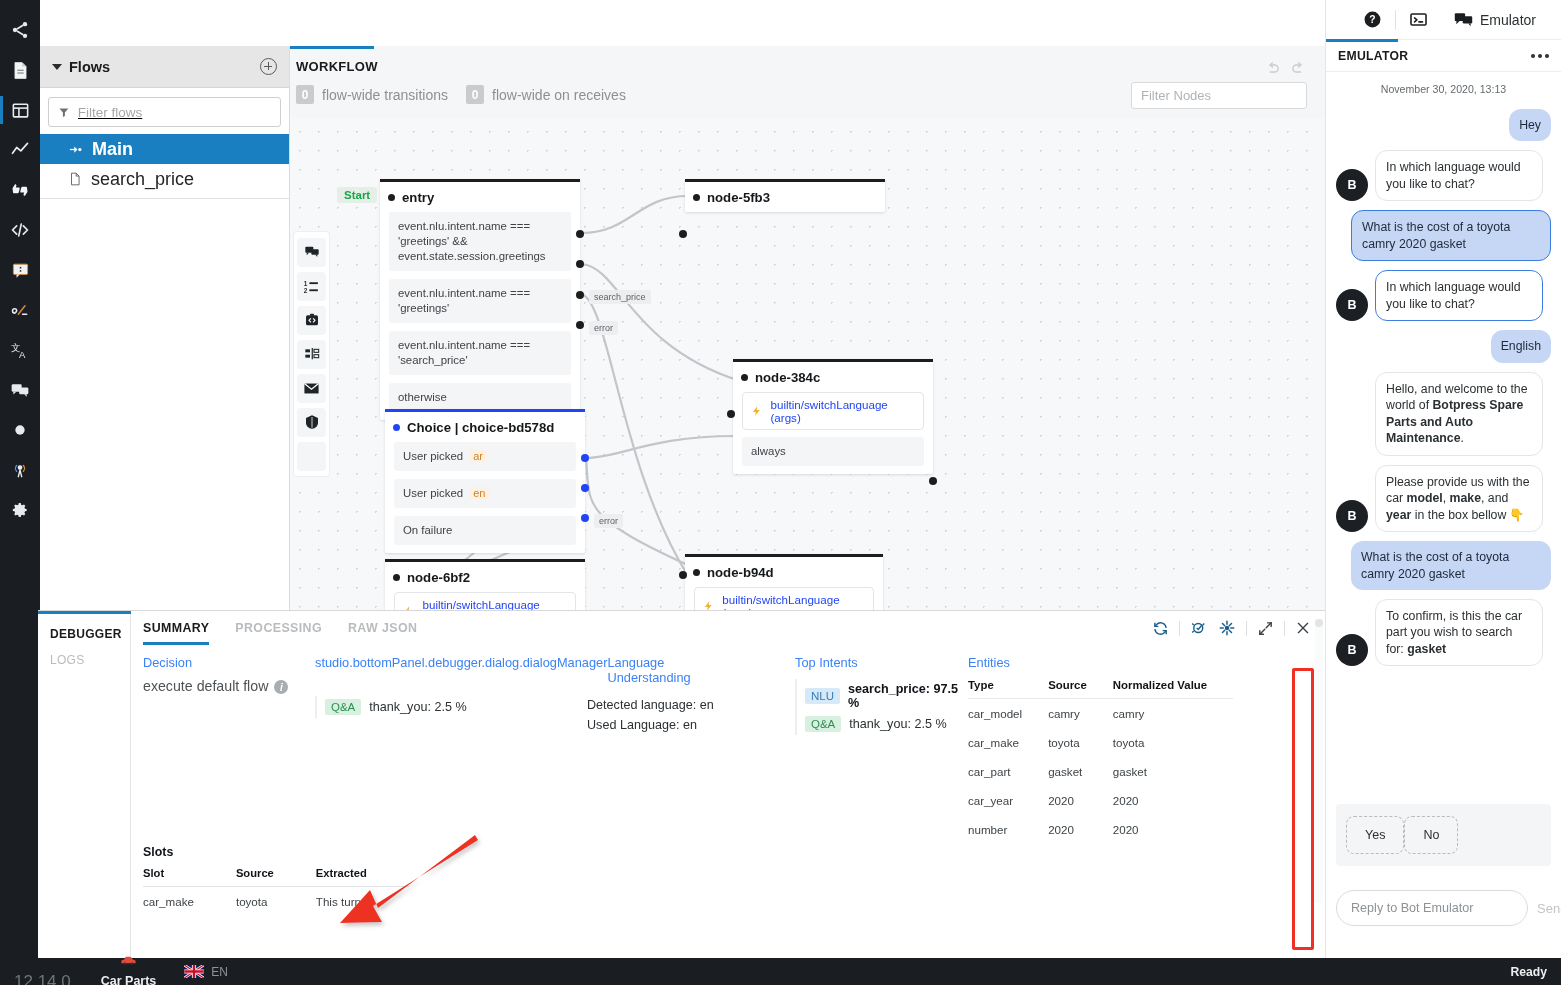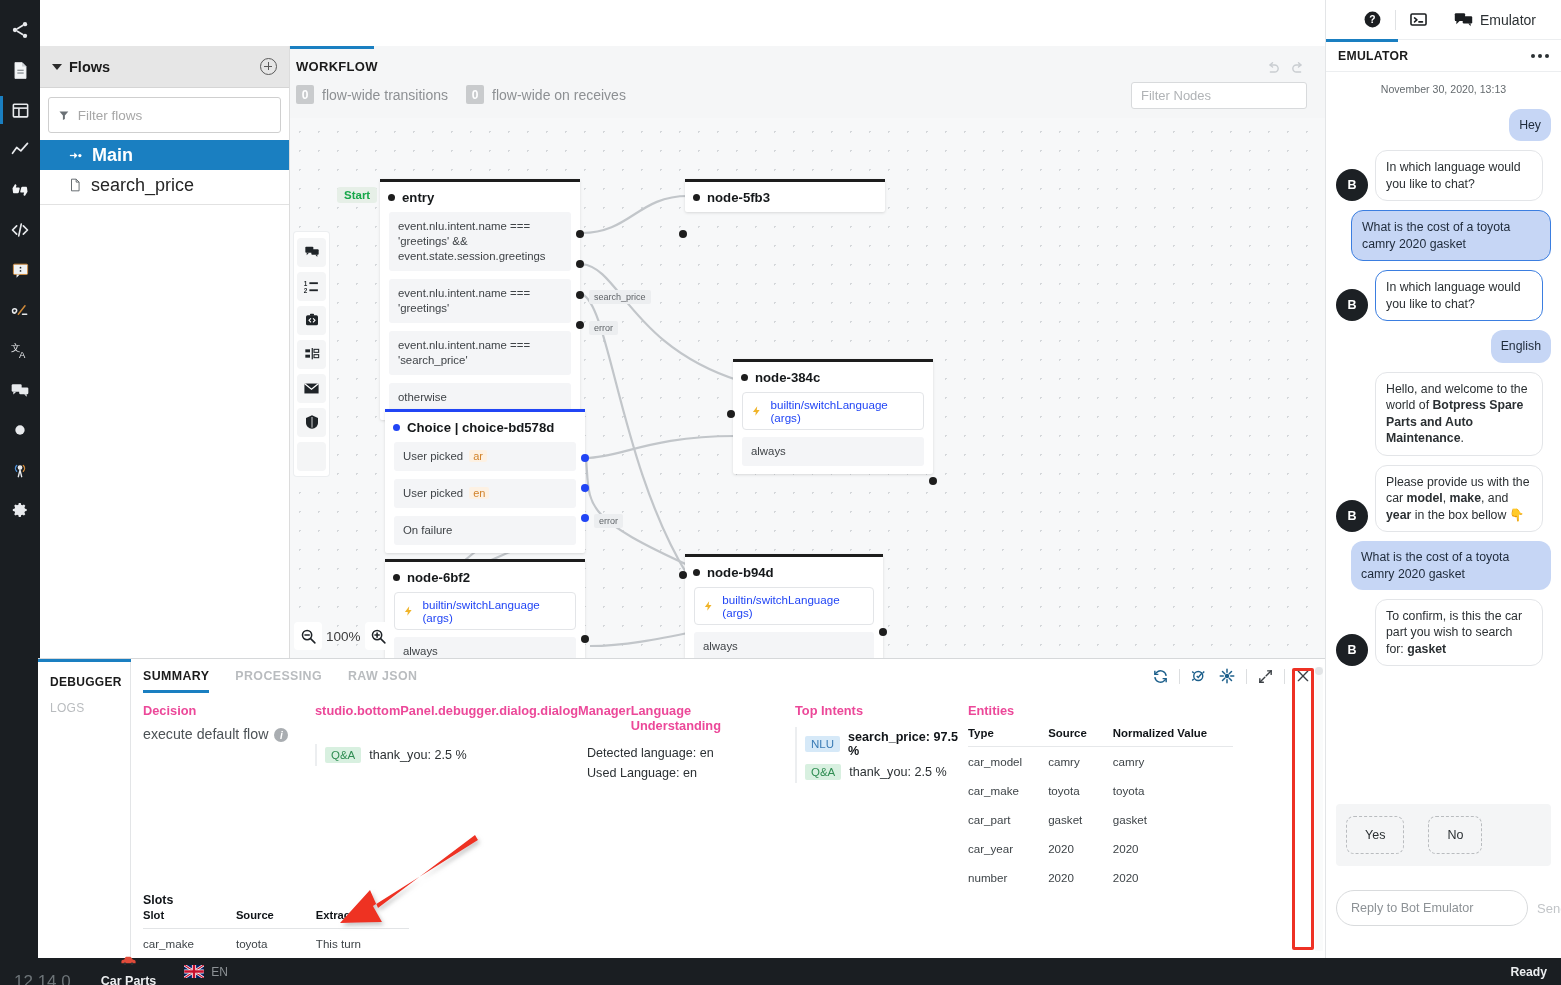--- a/index.html
+++ b/index.html
@@ -38,22 +38,22 @@
   }
   .flows-head-left { display:flex; align-items:center; gap:7px; }
   .caret-down { width:0;height:0;border-left:5px solid transparent;border-right:5px solid transparent;border-top:6px solid #2b2b2b; }
   .flows-title { font-size: 14.5px; font-weight: bold; color: #1b1b1b; }
   .plus-circle { width:17px;height:17px;border:1.6px solid #5a5a5a;border-radius:50%;position:relative;cursor:pointer; }
   .plus-circle::before,.plus-circle::after{content:"";position:absolute;background:#5a5a5a;}
   .plus-circle::before{left:3px;top:6.7px;width:8px;height:1.6px;}
   .plus-circle::after{top:3px;left:6.7px;height:8px;width:1.6px;}
   .filter-wrap { padding: 9px 8px 7px 8px; }
   .filter-box {
-    height: 36px; border: 1px solid #cfcfcf; border-radius: 3px; display:flex; align-items:center;
-    padding: 0 9px; gap: 8px; background:#fff;
+    height: 30px; border: 1px solid #cfcfcf; border-radius: 3px; display:flex; align-items:center;
+    padding: 0 9px; gap: 8px; background:#fff;text-decoration:underline;
   }
   .filter-box input {
     border:0; outline:0; font-size:13.5px; color:#5b5b5b; width:100%;
     font-family:"Liberation Sans",sans-serif; background:transparent;
   }
   .filter-box input::placeholder { color: #a7a7a7; }
   .flow-item {
     height: 30px; display:flex; align-items:center; gap:9px; padding-left: 28px;
     font-size: 18px; color: #252525; cursor:pointer;
   }
@@ -132,50 +132,50 @@
   }
   .startpill {
     position:absolute; background:#e6efe7; color:#17a74a; font-size:11.5px; font-weight:bold;
     border-radius:3px; padding:2px 7px;
   }
   .picked-val { color:#d1822a; background:#fdf1e3; border-radius:2px; padding:0 4px; margin-left:6px; font-size:11px;}
   svg.edges { position:absolute; left:0; top:0; width:100%; height:100%; pointer-events:none; }
 
   
   .debugger {
-    position:absolute; left:38px; bottom:27px; right:236px; height:300px;
+    position:absolute; left:38px; bottom:27px; right:236px; height:348px;
     background:#ffffff; border-top:1px solid #d6d8da;
   }
   .dbg-left { position:absolute; left:0; top:0; width:93px; height:100%; border-right:1px solid #e3e5e7; }
   .dbg-left-top { position:absolute; left:0; top:0; width:93px; height:3px; background:#1a7fc1; }
   .dbg-tab-v { font-size:12px; font-weight:bold; color:#1b1b1b; padding:16px 0 0 12px; letter-spacing:.3px;}
   .dbg-tab-v2 { font-size:12px; color:#b9bcbf; padding:12px 0 0 12px; letter-spacing:.3px;}
   .dbg-tabs { position:absolute; left:105px; top:10px; display:flex; gap:26px; }
   .dbg-tab { font-size:12.4px; font-weight:bold; color:#b9bcbf; letter-spacing:.4px; cursor:pointer; padding-bottom:7px;}
   .dbg-tab.active { color:#1b1b1b; border-bottom:3px solid #1a7fc1; }
   .dbg-tools { position:absolute; right:14px; top:8px; display:flex; align-items:center; gap:10px; color:#1c5f8b; }
   .dbg-sep { width:1px; height:15px; background:#dcdee0; }
 
   .dbg-body { position:absolute; left:105px; top:44px; right:14px; bottom:0; }
-  .col-h { font-size:12.8px; font-weight:bold; color:#ec4899; }
+  .col-h { font-size:12.8px; font-weight:normal; color:#3b82f6; }
   .decision-val { font-size:14.2px; color:#4c5256; margin-top:8px; display:flex; align-items:flex-end; gap:6px;}
   .info-i { width:14px;height:14px;border-radius:50%;background:#a9adb1;color:#fff;font-size:10px;
             display:flex;align-items:center;justify-content:center;font-style:italic;font-weight:bold;}
   .badge { font-size:11.5px; border-radius:2px; padding:2px 6px; }
   .badge.qa { background:#d8f0e0; color:#2f8d52; }
   .badge.nlu { background:#d6e9f8; color:#3b7cb5; }
   .intent-line { display:flex; align-items:center; gap:8px; padding:3px 0 3px 8px; border-left:2px solid #eceef0;}
   .intent-txt { font-size:12.6px; color:#2b3033; }
   .intent-txt.b { font-weight:bold; color:#101418; }
   .lu-line { font-size:12.6px; color:#2b3033; line-height:1.55; }
   table.ent { border-collapse:collapse; margin-top:5px; }
   table.ent th { font-size:11.4px; font-weight:bold; color:#101418; text-align:left; padding:4px 26px 7px 0; border-bottom:1px solid #e6e8ea;}
   table.ent td { font-size:11.6px; color:#3e4448; padding:8px 26px 8px 0; }
   .slots-h { font-size:12.4px; font-weight:bold; color:#101418; }
-  table.slots { border-collapse:collapse; margin-top:0;}
+  table.slots { border-collapse:collapse; margin-top:6px;}
   table.slots th{ font-size:11.2px;font-weight:bold;color:#101418;text-align:left;padding:2px 42px 7px 0;border-bottom:1px solid #e2e4e6;}
   table.slots td{ font-size:11.6px;color:#3e4448;padding:8px 42px 2px 0;}
 
   
   .dbg-scroll { position:absolute; right:2px; top:8px; width:8px; height:284px; background:#fafbfb; }
   .dbg-scroll .thumb{ position:absolute; left:0; top:0; width:8px; height:8px; background:#e2e4e6; border-radius:4px;}
   .red-rect {
     position:absolute; left:1292px; top:668px; width:22px; height:282px;
     border:3px solid #ee3124; border-radius:2px; pointer-events:none;
   }
@@ -201,21 +201,21 @@
   .avatar { width:32px;height:32px;border-radius:50%;background:#1c2024;color:#fff;
             font-size:12.5px;font-weight:bold;display:flex;align-items:center;justify-content:center;flex:none;}
   .avatar.ghost { visibility:hidden; }
   .bubble { font-size:12.3px; line-height:1.34; padding:8px 10px; border-radius:12px; max-width:168px; }
   .bubble.bot { background:#fff; border:1px solid #e3e5e8; color:#2b3033; }
   .bubble.bot.hl { border:1px solid #3b7ee0; }
   .bubble.user { background:#c6d6f5; color:#1e2a3a; border-radius:12px; }
   .bubble.user.hl { border:1px solid #3b7ee0; }
   .bubble.wide { max-width:200px; }
   .emu-choices { position:absolute; left:0; right:0; bottom:92px; padding:0 10px;}
-  .choices-box { background:#f4f5f6; border-radius:4px; padding:12px 10px; display:flex; gap:24px; }
+  .choices-box { background:#f4f5f6; border-radius:4px; padding:12px 10px; display:flex; gap:0; }
   .choice-btn { border:1px dashed #b9bcbf; border-radius:8px; padding:11px 18px; font-size:12.5px; color:#2b3033; background:transparent; cursor:pointer;}
   .emu-input { position:absolute; left:0; right:0; bottom:32px; display:flex; align-items:center; padding:0 10px; gap:4px;}
   .emu-input input {
     flex:1; height:36px; border:1px solid #d9dbdd; border-radius:18px; padding:0 14px;
     font-size:12.6px; color:#4a4f53; outline:none; font-family:"Liberation Sans",sans-serif;}
   .emu-input input::placeholder{ color:#8d9296; }
   .send-btn { font-size:13px; color:#c2c5c8; padding:0 5px; cursor:pointer;}
 
   
   .statusbar {

